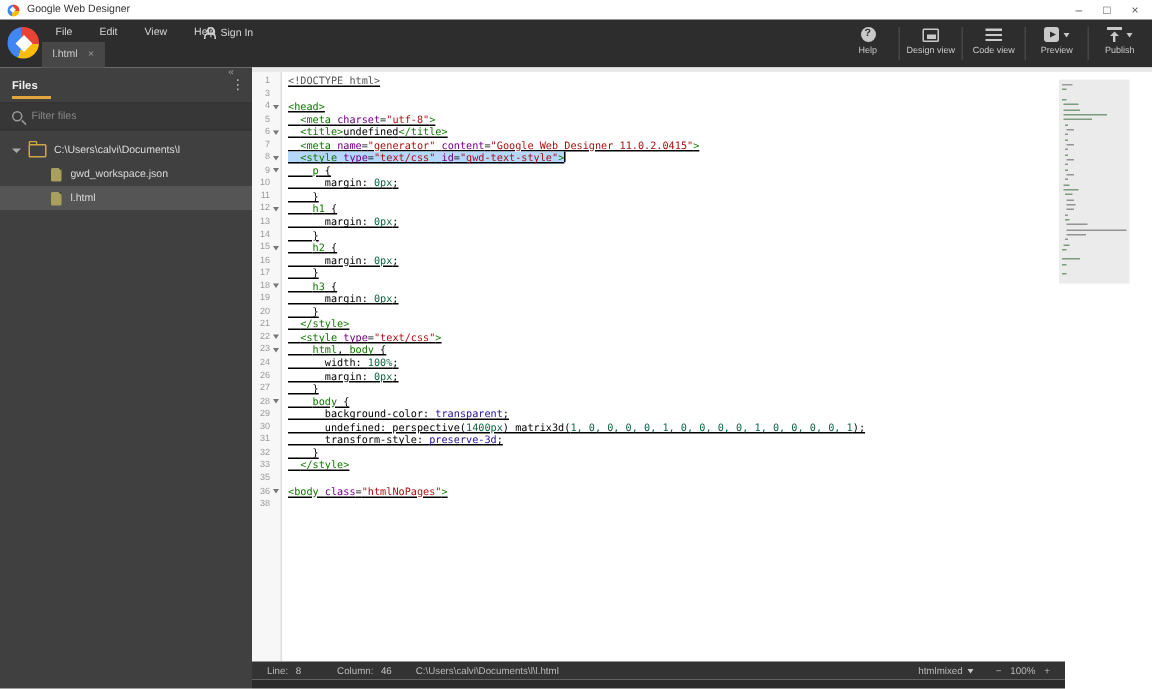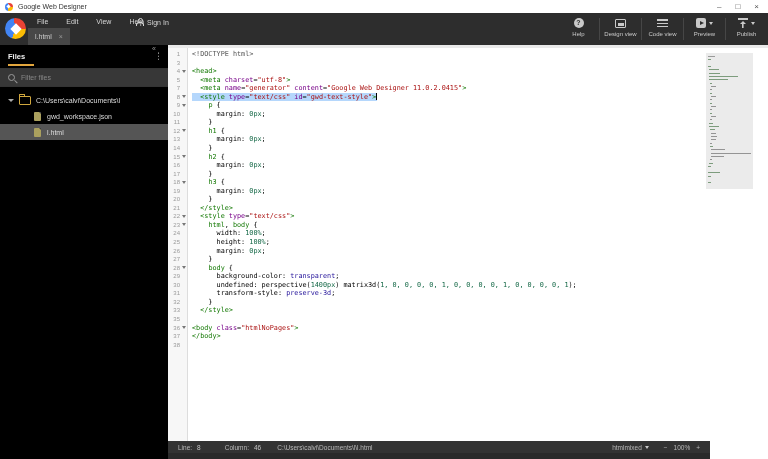--- a/index.html
+++ b/index.html
@@ -53,21 +53,21 @@
                     #c9c9c9 7px 8.5px,transparent 8.5px);}
   .ic-preview{width:10px;height:10px;background:#c9c9c9;border-radius:2px;position:relative;}
   .ic-preview::after{content:"";position:absolute;left:3.5px;top:2.5px;width:0;height:0;
     border-left:4px solid #2d2d2d;border-top:2.5px solid transparent;border-bottom:2.5px solid transparent;}
   .ic-publish{width:10px;height:10px;position:relative;
     background:linear-gradient(transparent 0 4px,#c9c9c9 4px) center/1.6px 100% no-repeat;}
   .ic-publish::before{content:"";position:absolute;left:0;top:0;width:10px;height:1.6px;background:#c9c9c9;}
   .ic-publish::after{content:"";position:absolute;left:2px;top:3px;width:0;height:0;
     border-bottom:3.5px solid #c9c9c9;border-left:3px solid transparent;border-right:3px solid transparent;}
   
-  .sidebar{position:absolute;left:0;top:45px;width:168px;bottom:0;background:#000000;}
+  .sidebar{position:absolute;left:0;top:45px;width:168px;bottom:0;background:#404040;}
   .collapse{position:absolute;right:12px;top:0;color:#999;font-size:7px;line-height:7px;}
   .files-header{position:relative;height:19px;margin-top:4px;}
   .files-title{position:absolute;left:8px;top:3px;color:#f0f0f0;font-size:7.5px;font-weight:bold;}
   .files-underline{position:absolute;left:8px;top:15px;width:26px;height:2px;}
   .kebab{position:absolute;right:5px;top:2px;color:#bbb;font-size:9px;}
   .filter-row{height:17px;background:#373737;border-top:1px solid #343434;border-bottom:1px solid #343434;
     display:flex;align-items:center;gap:6px;padding:0 8px;}
   .ic-search{width:5px;height:5px;border:1px solid #9a9a9a;border-radius:50%;position:relative;flex:none;}
   .ic-search::after{content:"";position:absolute;right:-3px;bottom:-1.5px;width:3.5px;height:1px;
     background:#9a9a9a;transform:rotate(45deg);}
@@ -83,21 +83,21 @@
   .ic-folder::before{content:"";position:absolute;left:-1px;top:-2.5px;width:4px;height:1.5px;
     border:1px solid #d0a73e;border-bottom:none;border-radius:1px 1px 0 0;}
   .ic-file{width:7px;height:9px;background:#aaa05e;border-radius:1px;position:relative;flex:none;}
   .ic-file::after{content:"";position:absolute;right:0;top:0;width:0;height:0;
     border-top:2.5px solid #3e3e3e;border-left:2.5px solid transparent;}
   
   .editor{position:absolute;left:168px;top:45px;right:0;bottom:18px;background:#fff;overflow:hidden;}
   .editor-topstrip{position:absolute;left:0;top:0;right:0;height:3px;background:#e9e9e9;}
   .gutter-bg{position:absolute;left:0;top:3px;bottom:0;width:19px;background:#f7f7f7;border-right:1px solid #ddd;}
   .code-lines{position:absolute;left:0;top:5px;right:16px;
-    font-family:"DejaVu Sans Mono",monospace;font-size:6.8px;}
+    font-family:"DejaVu Sans Mono",monospace;font-size:6.8px;text-decoration:underline;}
   .line{position:relative;height:8.55px;line-height:8.55px;white-space:pre;padding-left:24px;}
   .num{position:absolute;left:0;top:0;width:12px;text-align:right;color:#9a9a9a;
     font-size:6px;font-family:"Liberation Sans",sans-serif;}
   .fold{position:absolute;left:13.5px;top:2.5px;width:0;height:0;
     border-left:2.5px solid transparent;border-right:2.5px solid transparent;border-top:3.5px solid #777;}
   .tk-m{color:#555555}.tk-tg{color:#117700}.tk-at{color:#770088}
   .tk-s{color:#aa1111}.tk-a{color:#221199}.tk-n{color:#116644}.tk-p{color:#000}
   .sel{background:#b5d7fc;}
   .cursor{display:inline-block;width:1px;height:7px;background:#000;vertical-align:-1px;}
   .minimap{position:absolute;right:15px;top:8px;width:47px;height:136px;background:#ebebeb;
@@ -214,50 +214,49 @@
 </div>
 
 <div class="editor">
   <div class="editor-topstrip"></div>
   <div class="gutter-bg"></div>
   <div class="code-lines" id="code-lines">
       <div class="line"><div class="num">1</div><span class="tk-m">&lt;!DOCTYPE html&gt;</span></div>
       <div class="line"><div class="num">3</div></div>
       <div class="line"><div class="num">4</div><div class="fold"></div><span class="tk-tg">&lt;head&gt;</span></div>
       <div class="line"><div class="num">5</div><span class="tk-p">  </span><span class="tk-tg">&lt;meta </span><span class="tk-at">charset</span><span class="tk-p">=</span><span class="tk-s">"utf-8"</span><span class="tk-tg">&gt;</span></div>
+      <div class="line"><div class="num">6</div><div class="fold"></div><span class="tk-p">  </span><span class="tk-tg">&lt;title&gt;</span><span class="tk-p">undefined</span><span class="tk-tg">&lt;/title&gt;</span></div>
       <div class="line"><div class="num">7</div><span class="tk-p">  </span><span class="tk-tg">&lt;meta </span><span class="tk-at">name</span><span class="tk-p">=</span><span class="tk-s">"generator"</span><span class="tk-p"> </span><span class="tk-at">content</span><span class="tk-p">=</span><span class="tk-s">"Google Web Designer 11.0.2.0415"</span><span class="tk-tg">&gt;</span></div>
       <div class="line"><div class="num">8</div><div class="fold"></div><span class="sel"><span class="tk-p">  </span><span class="tk-tg">&lt;style </span><span class="tk-at">type</span><span class="tk-p">=</span><span class="tk-s">"text/css"</span><span class="tk-p"> </span><span class="tk-at">id</span><span class="tk-p">=</span><span class="tk-s">"gwd-text-style"</span><span class="tk-tg">&gt;</span><span class="cursor"></span></span></div>
       <div class="line"><div class="num">9</div><div class="fold"></div><span class="tk-p">    </span><span class="tk-tg">p</span><span class="tk-p"> {</span></div>
       <div class="line"><div class="num">10</div><span class="tk-p">      margin: </span><span class="tk-n">0px</span><span class="tk-p">;</span></div>
       <div class="line"><div class="num">11</div><span class="tk-p">    }</span></div>
       <div class="line"><div class="num">12</div><div class="fold"></div><span class="tk-p">    </span><span class="tk-tg">h1</span><span class="tk-p"> {</span></div>
       <div class="line"><div class="num">13</div><span class="tk-p">      margin: </span><span class="tk-n">0px</span><span class="tk-p">;</span></div>
       <div class="line"><div class="num">14</div><span class="tk-p">    }</span></div>
       <div class="line"><div class="num">15</div><div class="fold"></div><span class="tk-p">    </span><span class="tk-tg">h2</span><span class="tk-p"> {</span></div>
       <div class="line"><div class="num">16</div><span class="tk-p">      margin: </span><span class="tk-n">0px</span><span class="tk-p">;</span></div>
       <div class="line"><div class="num">17</div><span class="tk-p">    }</span></div>
       <div class="line"><div class="num">18</div><div class="fold"></div><span class="tk-p">    </span><span class="tk-tg">h3</span><span class="tk-p"> {</span></div>
       <div class="line"><div class="num">19</div><span class="tk-p">      margin: </span><span class="tk-n">0px</span><span class="tk-p">;</span></div>
       <div class="line"><div class="num">20</div><span class="tk-p">    }</span></div>
       <div class="line"><div class="num">21</div><span class="tk-p">  </span><span class="tk-tg">&lt;/style&gt;</span></div>
       <div class="line"><div class="num">22</div><div class="fold"></div><span class="tk-p">  </span><span class="tk-tg">&lt;style </span><span class="tk-at">type</span><span class="tk-p">=</span><span class="tk-s">"text/css"</span><span class="tk-tg">&gt;</span></div>
       <div class="line"><div class="num">23</div><div class="fold"></div><span class="tk-p">    </span><span class="tk-tg">html</span><span class="tk-p">, </span><span class="tk-tg">body</span><span class="tk-p"> {</span></div>
       <div class="line"><div class="num">24</div><span class="tk-p">      width: </span><span class="tk-n">100%</span><span class="tk-p">;</span></div>
-      <div class="line"><div class="num">25</div><span class="tk-p">      height: </span><span class="tk-n">100%</span><span class="tk-p">;</span></div>
       <div class="line"><div class="num">26</div><span class="tk-p">      margin: </span><span class="tk-n">0px</span><span class="tk-p">;</span></div>
       <div class="line"><div class="num">27</div><span class="tk-p">    }</span></div>
       <div class="line"><div class="num">28</div><div class="fold"></div><span class="tk-p">    </span><span class="tk-tg">body</span><span class="tk-p"> {</span></div>
       <div class="line"><div class="num">29</div><span class="tk-p">      background-color: </span><span class="tk-a">transparent</span><span class="tk-p">;</span></div>
       <div class="line"><div class="num">30</div><span class="tk-p">      undefined: perspective(</span><span class="tk-n">1400px</span><span class="tk-p">) matrix3d(</span><span class="tk-n">1, 0, 0, 0, 0, 1, 0, 0, 0, 0, 1, 0, 0, 0, 0, 1</span><span class="tk-p">);</span></div>
       <div class="line"><div class="num">31</div><span class="tk-p">      transform-style: </span><span class="tk-a">preserve-3d</span><span class="tk-p">;</span></div>
       <div class="line"><div class="num">32</div><span class="tk-p">    }</span></div>
       <div class="line"><div class="num">33</div><span class="tk-p">  </span><span class="tk-tg">&lt;/style&gt;</span></div>
       <div class="line"><div class="num">35</div></div>
       <div class="line"><div class="num">36</div><div class="fold"></div><span class="tk-tg">&lt;body </span><span class="tk-at">class</span><span class="tk-p">=</span><span class="tk-s">"htmlNoPages"</span><span class="tk-tg">&gt;</span></div>
-      <div class="line"><div class="num">37</div><span class="tk-tg">&lt;/body&gt;</span></div>
       <div class="line"><div class="num">38</div></div>
     </div>
   <div class="minimap" id="minimap">
       <div class="mm-line" style="margin-left: 0px; width: 6.75px; background: rgb(154, 154, 154);"></div>
       <div class="mm-line" style="margin-left: 0px; width: 2.7px; background: rgb(125, 156, 125);"></div>
       <div class="mm-line" style="width: 0px;"></div>
       <div class="mm-line" style="margin-left: 0px; width: 2.7px; background: rgb(125, 156, 125);"></div>
       <div class="mm-line" style="margin-left: 1px; width: 9.9px; background: rgb(125, 156, 125);"></div>
       <div class="mm-line" style="margin-left: 1px; width: 10.8px; background: rgb(125, 156, 125);"></div>
       <div class="mm-line" style="margin-left: 1px; width: 29.25px; background: rgb(125, 156, 125);"></div>

